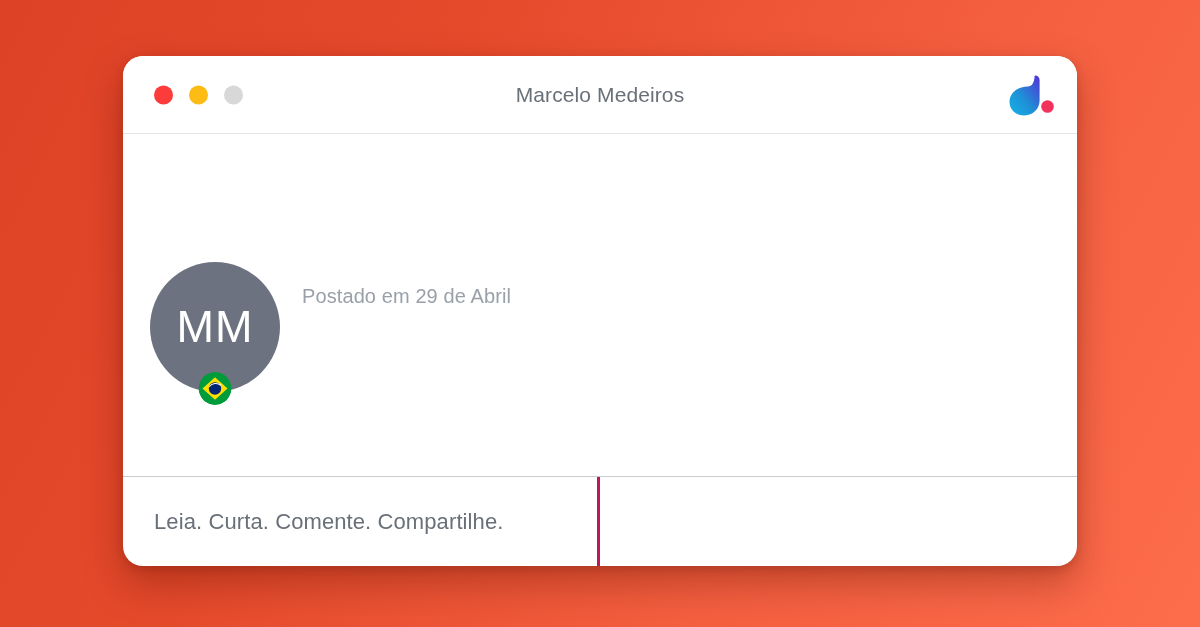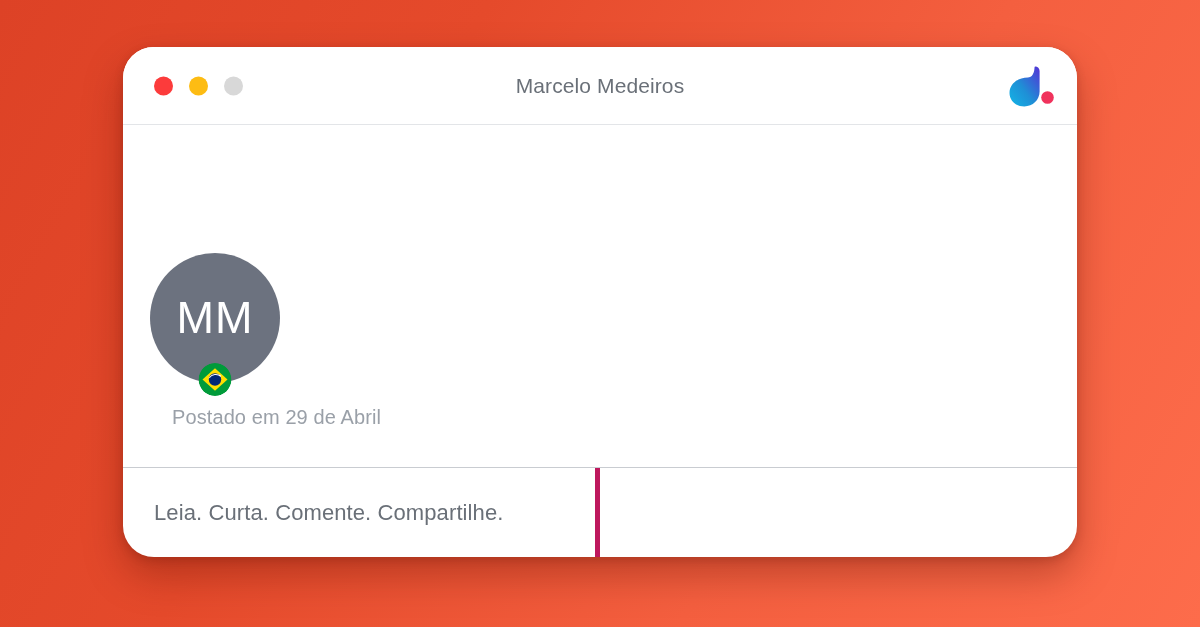--- a/index.html
+++ b/index.html
@@ -17,25 +17,25 @@
   .stage {
     position: relative;
     width: 1200px;
     height: 627px;
   }
 
   
   .window-card {
     position: absolute;
     left: 123px;
-    top: 47px;
+    top: 56px;
     width: 954px;
     height: 510px;
     background: #ffffff;
-    border-radius: 31px;
+    border-radius: 20px;
     box-shadow: 0 18px 38px rgba(90, 16, 0, 0.34),
                 0 3px 10px rgba(90, 16, 0, 0.20);
     overflow: hidden;
     display: flex;
     flex-direction: column;
   }
 
   
   .titlebar {
     position: relative;
@@ -93,21 +93,20 @@
     position: relative;
     padding: 0;
   }
 
   .post-head {
     position: absolute;
     left: 27px;
     top: 128px;
     display: flex;
     align-items: flex-start;
-    flex-direction: column;
   }
 
   .avatar-wrap {
     position: relative;
     width: 130px;
     height: 130px;
     flex: 0 0 130px;
   }
   .avatar {
     width: 130px;
@@ -154,21 +153,21 @@
     flex: 0 0 89px;
     height: 89px;
     border-top: 1px solid #c9ccd1;
     display: flex;
   }
   .footer-left {
     flex: 0 0 477px;
     display: flex;
     align-items: center;
     padding-left: 31px;
-    border-right: 5px solid #be185d;
+    border-right: 3px solid #be185d;
     box-sizing: border-box;
   }
   .footer-tagline {
     font-size: 22px;
     color: #6a7078;
     letter-spacing: .1px;
   }
   .footer-right {
     flex: 1 1 auto;
   }

